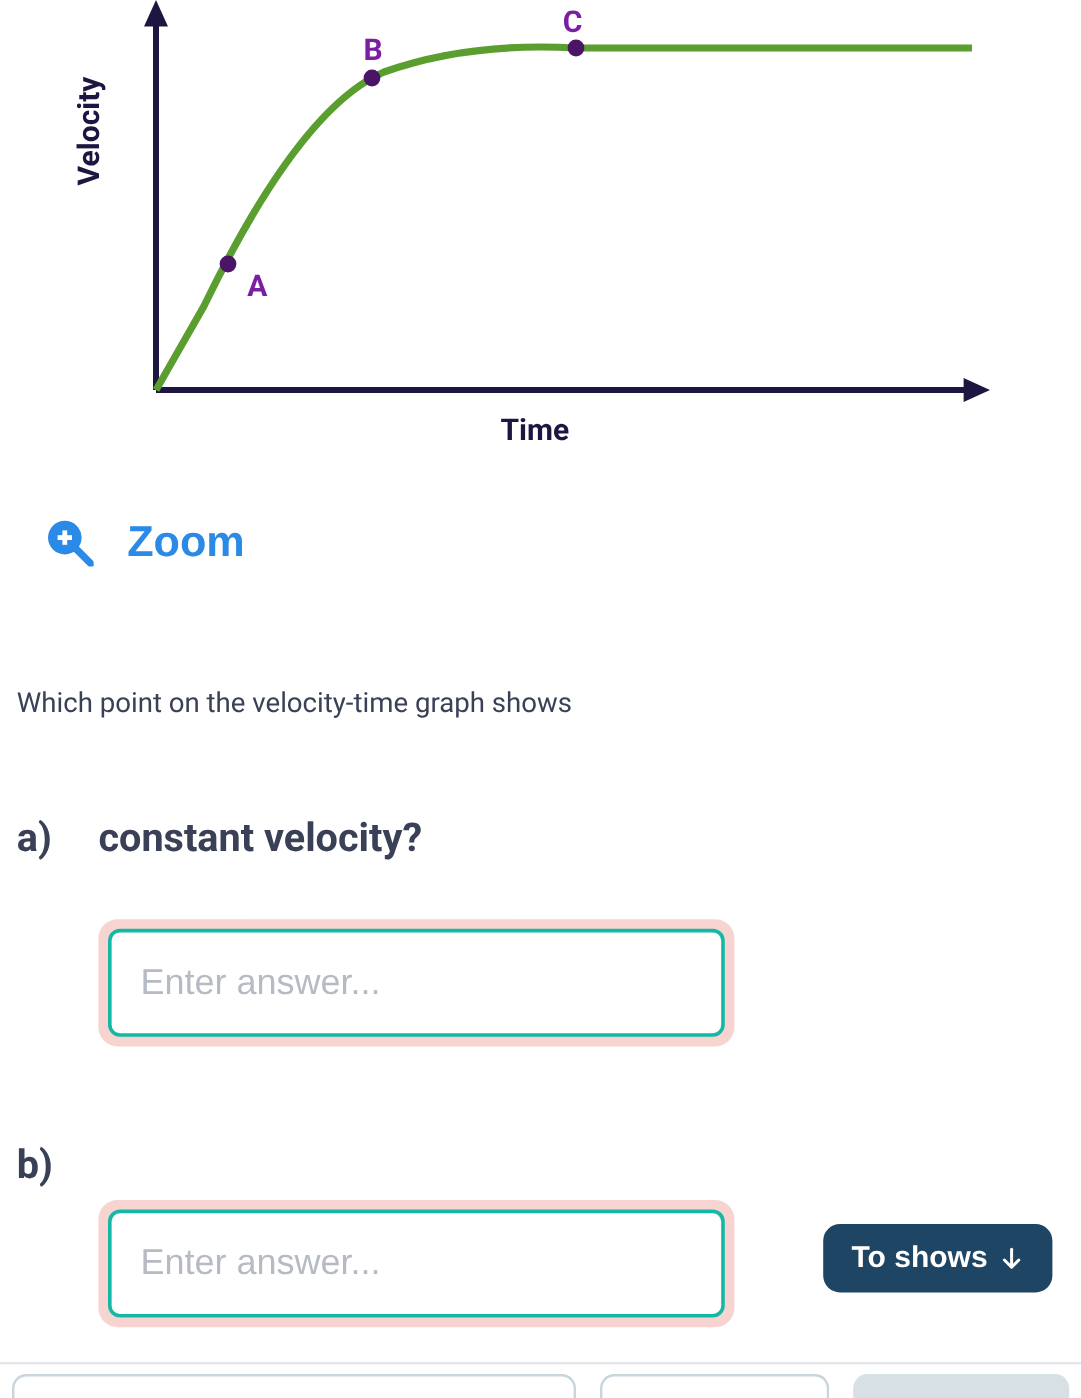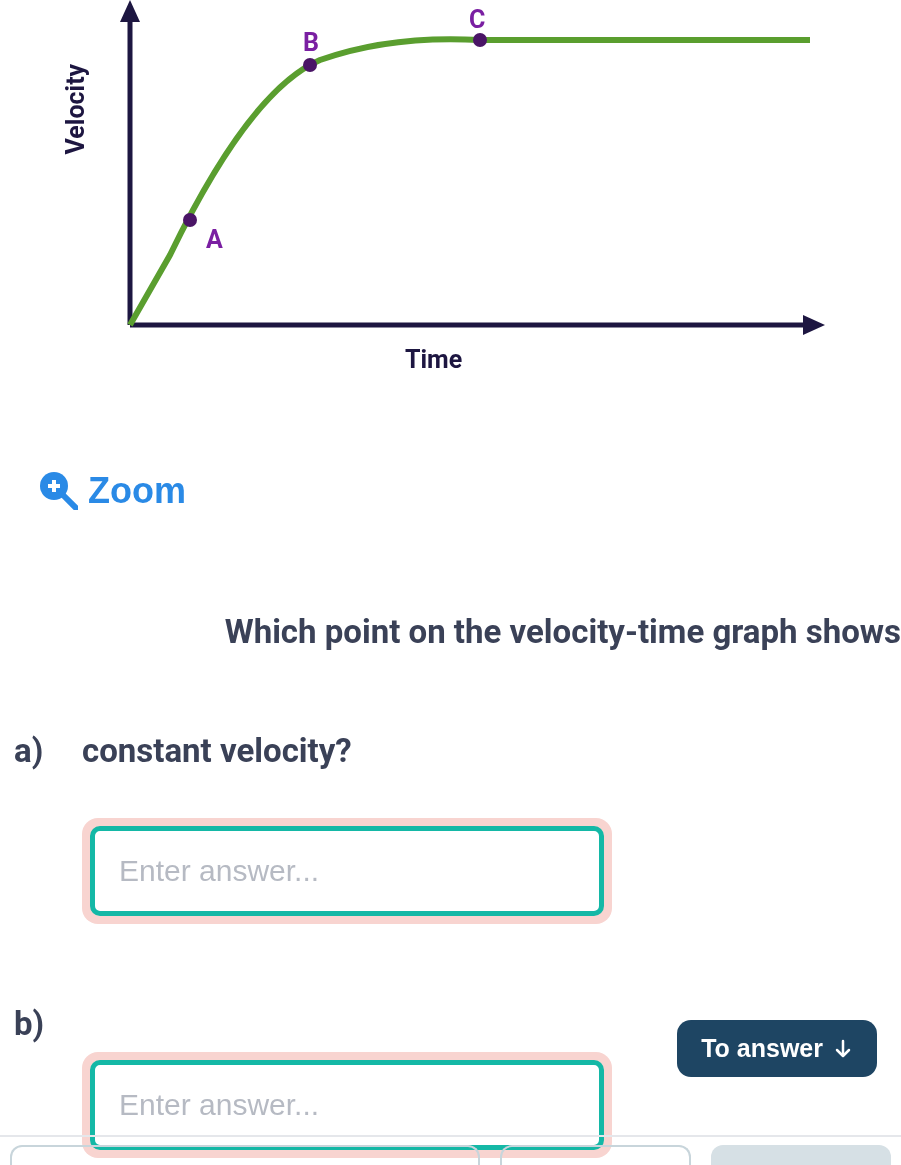--- a/index.html
+++ b/index.html
@@ -27,64 +27,63 @@
       left: -5px;
       top: 130px;
       transform: rotate(-90deg);
       transform-origin: left center;
       font-weight: 700;
       font-size: 25px;
       color: #1d1641;
     }
     .axis-label-x {
       position: absolute;
-      left: 325px;
+      left: 337px;
       top: 335px;
       font-weight: 700;
       font-size: 25px;
       color: #1d1641;
     }
     .graph-svg {
       position: absolute;
       left: 30px;
       top: -10px;
     }
     .point-label {
       position: absolute;
       font-weight: 700;
       font-size: 25px;
       color: #7a1fa2;
     }
     .zoom-button {
       display: flex;
-      align-items: flex-start;
-      gap: 10px;
+      align-items: flex-end;
+      gap: 28px;
       margin-left: 38px;
-      margin-top: 120px;
+      margin-top: 80px;
       cursor: pointer;
       background: none;
       border: none;
       padding: 0;
     }
     .zoom-icon {
       width: 40px;
       height: 40px;
     }
     .zoom-label {
       font-size: 36px;
       font-weight: 700;
       color: #2a8ae6;
     }
     .question-text {
       margin-left: 14px;
       margin-top: 100px;
-      font-size: 33px;
-      color: #3a4157;
-      font-weight: 700;
-      text-align: right;
+      font-size: 23px;
+      color: #3a4157;
+      font-weight: 400;
     }
     .question-part {
       display: flex;
       align-items: flex-start;
       margin-left: 14px;
       margin-top: 80px;
       gap: 28px;
     }
     .part-label {
       font-size: 33px;
@@ -108,21 +107,21 @@
       background: #f8d4d0;
       border-radius: 16px;
     }
     .answer-input {
       width: 100%;
       height: 90px;
       padding: 0 24px;
       font-size: 30px;
       color: #3a4157;
       background: #ffffff;
-      border: 5px solid #14b8a6;
+      border: 3px solid #14b8a6;
       border-radius: 10px;
       outline: none;
     }
     .answer-input::placeholder {
       color: #b6bac3;
     }
     .to-bottom-button {
       position: absolute;
       right: 24px;
       top: 1020px;
@@ -215,21 +214,21 @@
 <div class="question-part">
   <div class="part-label">b)</div>
   <div class="part-content">
     <div class="answer-input-wrapper">
       <input class="answer-input" type="text" placeholder="Enter answer..." style="">
     </div>
   </div>
 </div>
 
 <button class="to-bottom-button">
-  <span>To answer</span>
+  <span>To shows</span>
   <svg width="20" height="20" viewBox="0 0 20 20">
     <line x1="10" y1="2" x2="10" y2="16" stroke="#ffffff" stroke-width="2.5" stroke-linecap="round"></line>
     <polyline points="4,11 10,17 16,11" stroke="#ffffff" stroke-width="2.5" fill="none" stroke-linecap="round" stroke-linejoin="round"></polyline>
   </svg>
 </button>
 
 <div class="bottom-tabs">
   <div class="tab-outline"></div>
   <div class="tab-outline" style="flex:0.4"></div>
   <div class="tab-filled"></div>

